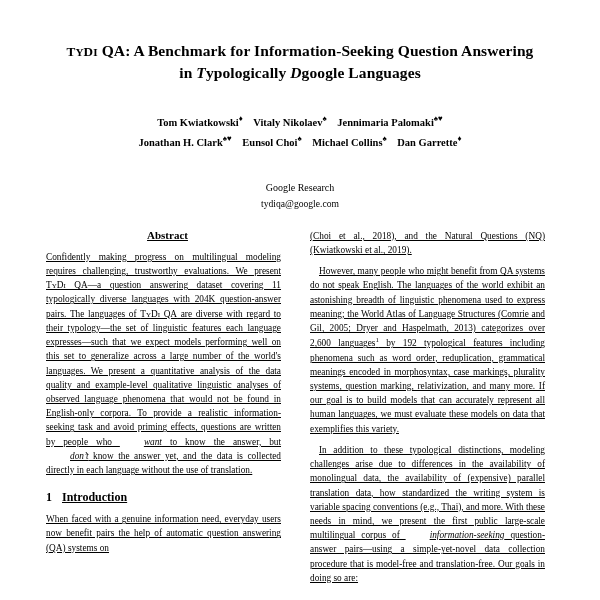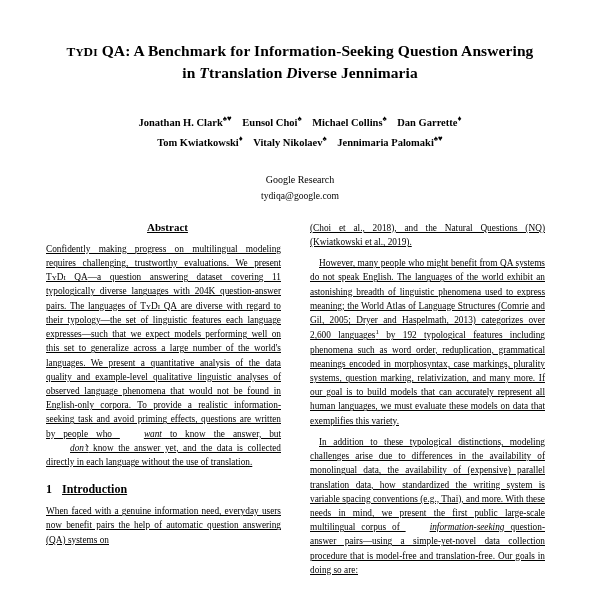--- a/index.html
+++ b/index.html
@@ -43,21 +43,21 @@
     margin-top: 28px;
   }
   .authors .sup {
     font-size: 8px;
     vertical-align: super;
     font-weight: bold;
   }
   .affil {
     text-align: center;
     font-size: 10px;
-    margin-top: 20px;
+    margin-top: 28px;
     line-height: 1.5;
   }
   .email {
     text-align: center;
     font-family: Liberation Serif, serif;
     font-size: 9.6px;
     margin-top: 3px;
   }
   .columns {
     display: flex;
@@ -107,34 +107,34 @@
     vertical-align: super;
   }
 </style>
 </head>
 <body>
 
 <div class="page">
 
   <h1 class="title">
     <span class="sc">T</span><span class="sc" style="font-size:11.2px">Y</span><span class="sc">D</span><span class="sc" style="font-size:11.2px">I</span><span> QA: A Benchmark for Information-Seeking Question Answering</span><br>
-    <span>in </span><span class="it">T</span><span>translation </span><span class="it">D</span><span>iverse Jennimaria</span>
+    <span>in </span><span class="it">T</span><span>ypologically </span><span class="it">D</span><span>google Languages</span>
   </h1>
 
   <div class="authors">
+    <div>
+      <span>Tom Kwiatkowski</span><span class="sup">♦</span>&nbsp;&nbsp;&nbsp;
+      <span>Vitaly Nikolaev</span><span class="sup">♠</span>&nbsp;&nbsp;&nbsp;
+      <span>Jennimaria Palomaki</span><span class="sup">♠♥</span>
+    </div>
     <div>
       <span>Jonathan H. Clark</span><span class="sup">♠♥</span>&nbsp;&nbsp;&nbsp;
       <span>Eunsol Choi</span><span class="sup">♠</span>&nbsp;&nbsp;&nbsp;
       <span>Michael Collins</span><span class="sup">♠</span>&nbsp;&nbsp;&nbsp;
       <span>Dan Garrette</span><span class="sup">♦</span>
-    </div>
-    <div>
-      <span>Tom Kwiatkowski</span><span class="sup">♦</span>&nbsp;&nbsp;&nbsp;
-      <span>Vitaly Nikolaev</span><span class="sup">♠</span>&nbsp;&nbsp;&nbsp;
-      <span>Jennimaria Palomaki</span><span class="sup">♠♥</span>
     </div>
   </div>
 
   <div class="affil">Google Research</div>
   <div class="email">tydiqa@google.com</div>
 
   <div class="columns">
 
     <div class="col">
       <div class="sec-head-center">Abstract</div>

